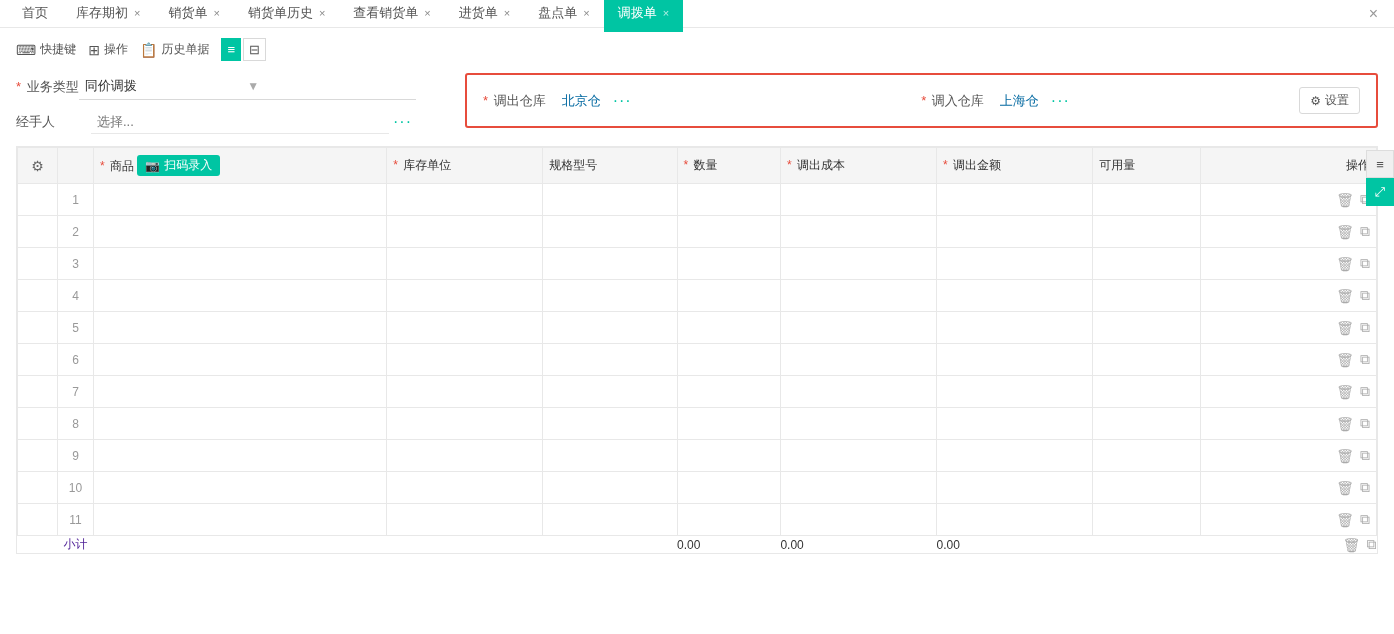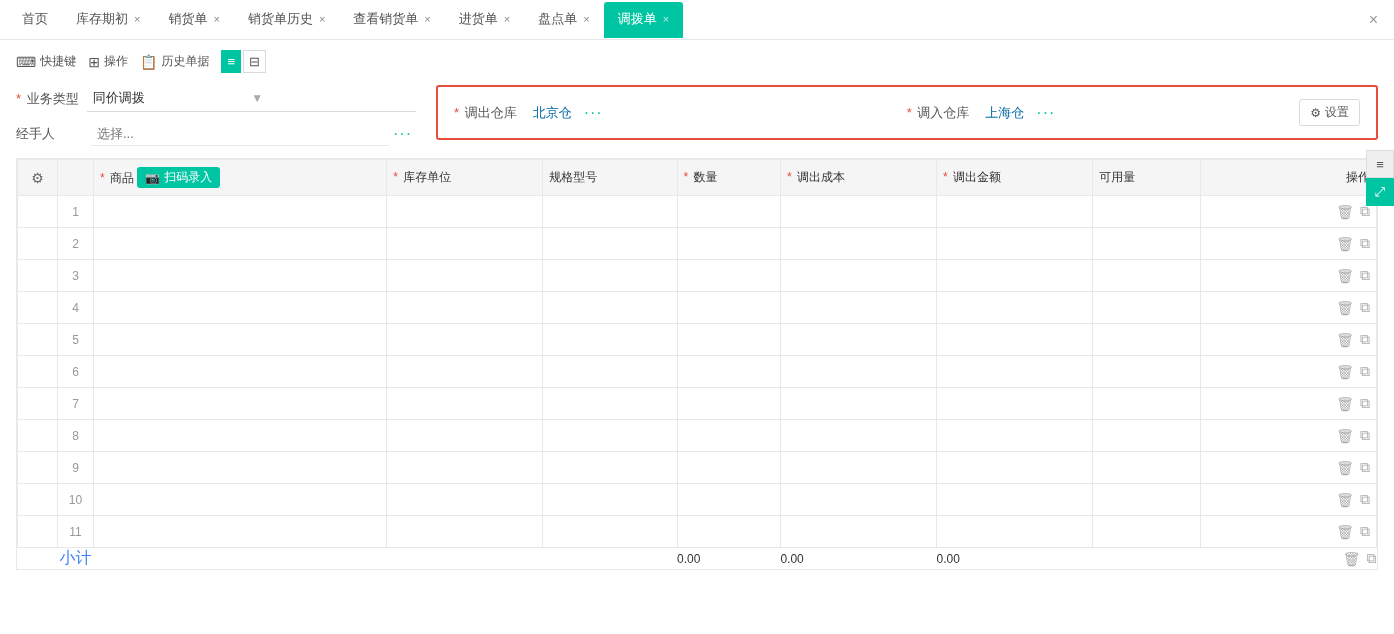--- a/index.html
+++ b/index.html
@@ -4,21 +4,21 @@
   <style>
     * { box-sizing: border-box; margin: 0; padding: 0; }
     body { font-family: 'Microsoft YaHei', Arial, sans-serif; font-size: 13px; background: #fff; color: #333; overflow: hidden; }
     
     
     .tab-bar {
       display: flex; align-items: center;
       border-bottom: 1px solid #e8e8e8;
       background: #fff;
       padding: 0 8px;
-      height: 40px;
+      height: 28px;
     }
     .tab-item {
       display: flex; align-items: center; gap: 6px;
       padding: 8px 14px;
       cursor: pointer;
       font-size: 13px;
       color: #555;
       border-bottom: 2px solid transparent;
       white-space: nowrap;
     }
@@ -78,20 +78,21 @@
     .form-left {
       flex: 0 0 420px;
       padding-right: 20px;
     }
     .form-right-box {
       flex: 1;
       border: 2px solid #e74c3c;
       border-radius: 3px;
       padding: 12px 16px;
       background: #fff;
+      margin-left: 29px;
     }
     .form-row {
       display: flex; align-items: center; margin-bottom: 10px;
     }
     .form-row:last-child { margin-bottom: 0; }
     .field-label {
       color: #555; font-size: 13px; white-space: nowrap; min-width: 60px;
     }
     .field-required { color: #e74c3c; margin-right: 2px; }
     .field-value {
@@ -285,21 +286,21 @@
   </div>
 
   <div class="form-area">
 
     <div class="form-left">
       <div class="form-row">
         <span class="field-label">
           <span class="field-required">*</span>
           <span>业务类型</span>
         </span>
-        <div class="field-dropdown" style="margin-left:8px;">
+        <div class="field-dropdown" style="">
           <span>同价调拨</span>
           <span class="dropdown-arrow">▼</span>
         </div>
       </div>
       <div class="form-row">
         <span class="field-label">
           <span>经手人</span>
         </span>
         <input type="text" class="field-value" style="margin-left: 15px;" placeholder="选择...">
         <span class="ellipsis-btn">···</span>
@@ -559,21 +560,21 @@
         <div class="op-cell">
           <span class="op-icon">🗑</span>
           <span class="op-icon copy-icon">⧉</span>
         </div>
       </td>
     </tr>
         </tbody>
       <tfoot>
         <tr class="subtotal">
           <td></td>
-          <td class="row-num" style="font-size:16px; color:#3b82f6;"><span>小计</span></td>
+          <td class="row-num" style="font-size:12px; color:#4c1d95;"><span>小计</span></td>
           <td></td>
           <td></td>
           <td></td>
           <td>0.00</td>
           <td>0.00</td>
           <td>0.00</td>
           <td></td>
           <td>
             <div class="op-cell">
               <span class="op-icon">🗑</span>

